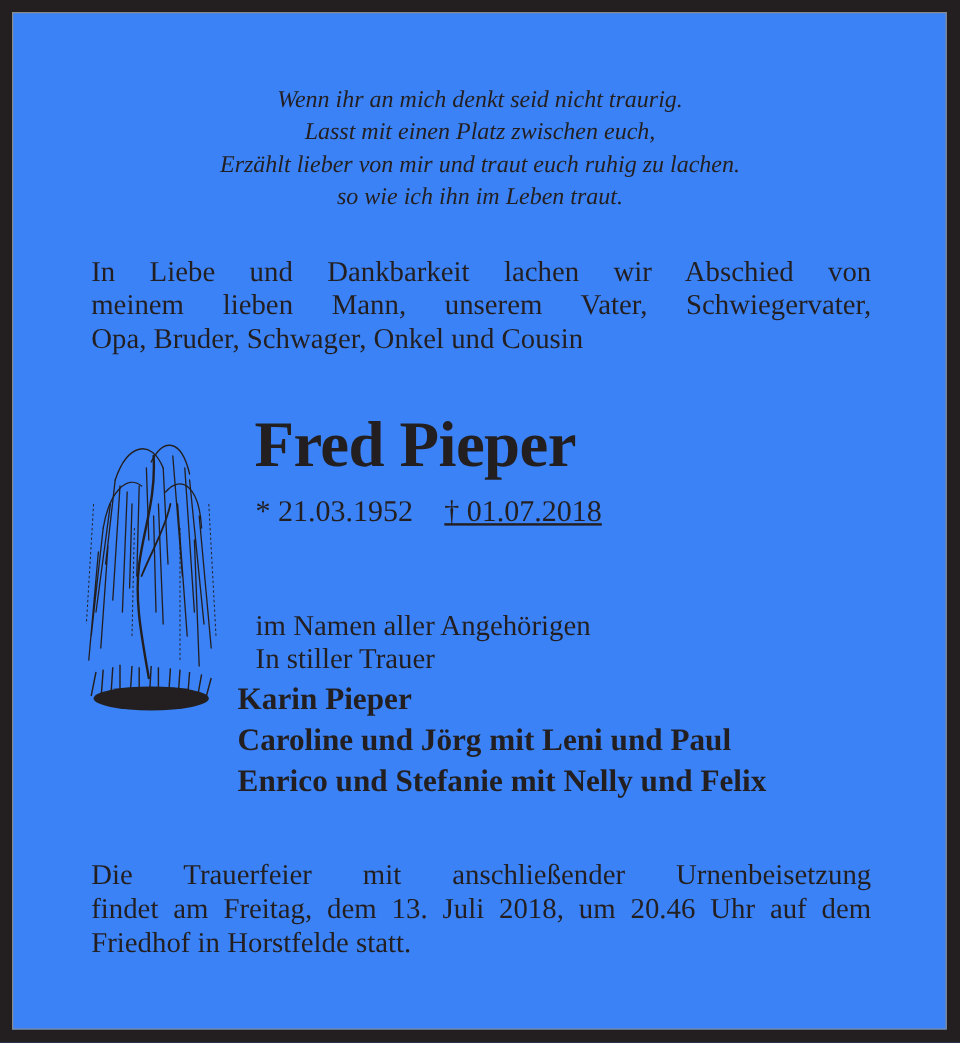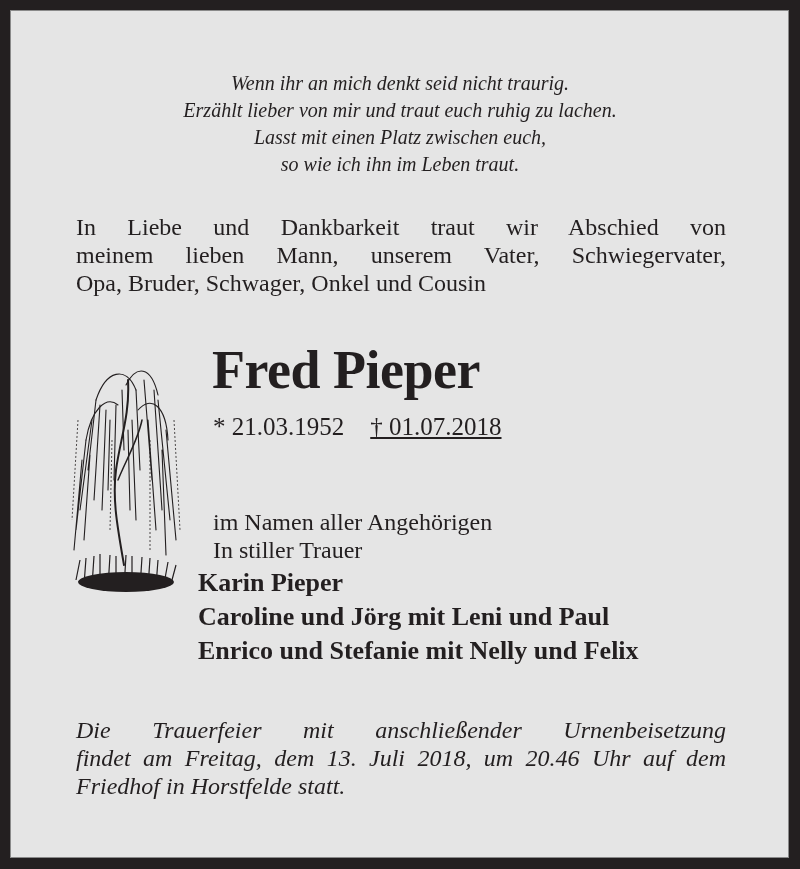--- a/index.html
+++ b/index.html
@@ -1,19 +1,19 @@
 <!DOCTYPE html>
 <html><head>
 <meta charset="utf-8">
 <style>
   html, body { margin: 0; padding: 0; }
   body { width: 800px; height: 869px; background: #231f20; position: relative; overflow: hidden; }
   .card {
     position: absolute; left: 10px; top: 10px; width: 779px; height: 848px;
-    background: #e5e5e5; box-shadow: inset 0 0 0 1px #8a8a8a;
+    background: #3b82f6; box-shadow: inset 0 0 0 1px #8a8a8a;
   }
   .serif { font-family: "Liberation Serif", "DejaVu Serif", serif; color: #231f20; }
   .poem {
     position: absolute; left: 0; top: 60px; width: 800px; text-align: center;
     font-style: italic; font-size: 20px; line-height: 27px;
   }
   .poem div { white-space: nowrap; }
   .intro {
     position: absolute; left: 76px; top: 213px; width: 650px;
     font-size: 24px; line-height: 28px; text-align: justify;
@@ -45,27 +45,27 @@
   .funeral .line { display: block; text-align: justify; text-align-last: justify; white-space: nowrap; }
   .funeral .line.last { text-align-last: left; }
 </style>
 </head>
 <body>
 
 <div class="card">
 
   <div class="poem serif" style="left:-10px;">
     <div>Wenn ihr an mich denkt seid nicht traurig.</div>
+    <div>Lasst mit einen Platz zwischen euch,</div>
     <div>Erzählt lieber von mir und traut euch ruhig zu lachen.</div>
-    <div>Lasst mit einen Platz zwischen euch,</div>
     <div>so wie ich ihn im Leben traut.</div>
   </div>
 
   <div class="intro serif" style="left:66px; top:203px;">
-    <span class="line">In Liebe und Dankbarkeit traut wir Abschied von</span>
+    <span class="line">In Liebe und Dankbarkeit lachen wir Abschied von</span>
     <span class="line">meinem lieben Mann, unserem Vater, Schwiegervater,</span>
     <span class="line last">Opa, Bruder, Schwager, Onkel und Cousin</span>
   </div>
 
   <div class="tree" style="left:56px; top:350px;">
     <svg width="120" height="235" viewBox="0 0 120 235" xmlns="http://www.w3.org/2000/svg">
       <g fill="none" stroke="#231f20" stroke-width="1.1" stroke-linecap="round">
 
         <path d="M58 205 C52 170 46 140 50 110 C54 80 64 55 62 20" stroke-width="2"></path>
         <path d="M52 120 C60 100 72 80 76 60" stroke-width="1.5"></path>
@@ -102,19 +102,19 @@
     <div>im Namen aller Angehörigen</div>
     <div>In stiller Trauer</div>
   </div>
 
   <div class="family serif" style="left:188px; top:556px;">
     <div>Karin Pieper</div>
     <div>Caroline und Jörg mit Leni und Paul</div>
     <div>Enrico und Stefanie mit Nelly und Felix</div>
   </div>
 
-  <div class="funeral serif" style="left:66px; top:706px;font-style:italic;">
+  <div class="funeral serif" style="left:66px; top:706px;">
     <span class="line">Die Trauerfeier mit anschließender Urnenbeisetzung</span>
     <span class="line">findet am Freitag, dem 13. Juli 2018, um 20.46 Uhr auf dem</span>
     <span class="line last">Friedhof in Horstfelde statt.</span>
   </div>
 
 </div>
 
 </body></html>

